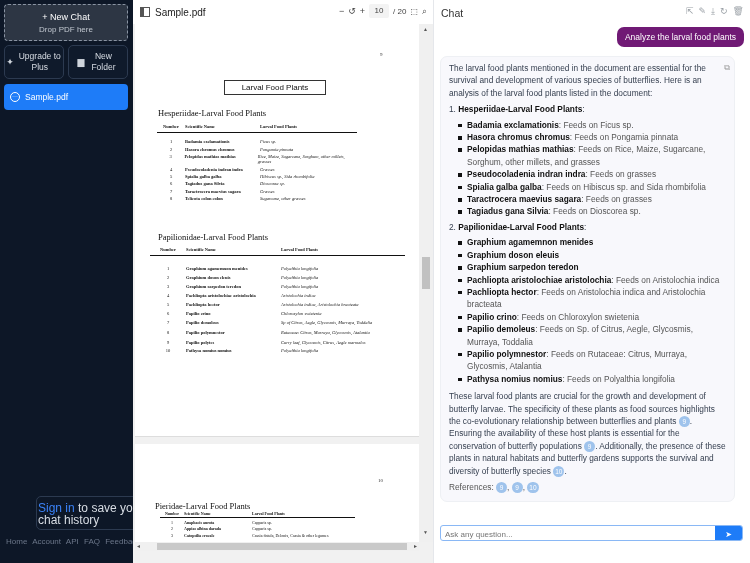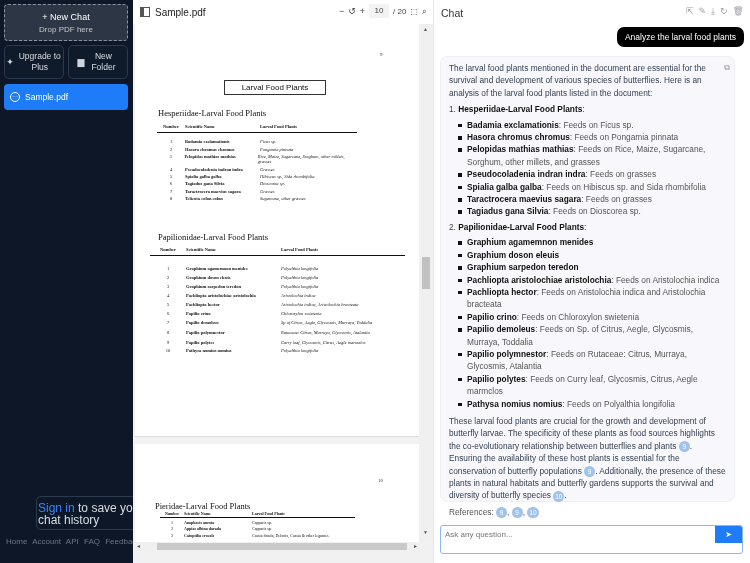--- a/index.html
+++ b/index.html
@@ -49,34 +49,34 @@
   .pdf-vscroll .down { position: absolute; left: 4px; top: 505px; font-size: 5px; color: #555; }
   .pdf-hscroll { position: absolute; left: 2px; top: 542px; width: 284px; height: 9px; background: #f0f0f0; }
   .pdf-hscroll .thumb { position: absolute; left: 22px; top: 1px; width: 250px; height: 7px; background: #c9c9c9; }
   .pdf-hscroll .l { position: absolute; left: 2px; top: 0; font-size: 6px; color: #555; }
   .pdf-hscroll .r { position: absolute; right: 2px; top: 0; font-size: 6px; color: #555; }
 
   
   .chat { position: absolute; left: 433px; top: 0; width: 317px; height: 563px; background: #fff; border-left: 1px solid #e5e7eb; }
   .chat-title { position: absolute; left: 7px; top: 7px; font-size: 10.5px; color: #333; }
   .chat-actions { position: absolute; right: 6px; top: 6px; display: flex; gap: 5px; font-size: 9px; color: #9aa0a6; }
-  .user-msg { position: absolute; right: 6px; top: 27px; height: 20px; padding: 0 8px; background: #000000; color: #fff; border-radius: 7px; font-size: 8.5px; line-height: 20px; }
+  .user-msg { position: absolute; right: 6px; top: 27px; height: 20px; padding: 0 8px; background: #701a75; color: #fff; border-radius: 7px; font-size: 8.5px; line-height: 20px; }
   .ai-msg { position: absolute; left: 6px; top: 56px; width: 295px; height: 446px; background: #f8f8fc; border: 1px solid #eef0f4; border-radius: 7px; padding: 5px 8px; font-size: 8.3px; line-height: 12.4px; color: #374151; }
   .ai-msg .copy-ic { position: absolute; right: 4px; top: 5px; font-size: 8px; color: #999; }
   .ai-msg p { margin-bottom: 4px; }
   .ai-msg .sec-head { margin: 3px 0 3px 0; }
   .ai-msg .sec-head b { color: #111; }
   .ai-msg ul { list-style: none; padding-left: 9px; margin-bottom: 2px; }
   .ai-msg ul li { position: relative; padding-left: 9px; }
   .ai-msg ul li::before { content: ""; position: absolute; left: 0; top: 5px; width: 3.5px; height: 3.5px; background: #111; }
   .ai-msg ul li b { color: #111; }
   .ai-msg .desc { color: #555; }
   .ref { display: inline-block; min-width: 11px; height: 11px; padding: 0 2px; border-radius: 6px; background: #9fc3ec; color: #fff; font-size: 6.5px; line-height: 11px; text-align: center; vertical-align: middle; }
   .ai-msg .refs { color: #555; margin-top: 2px; }
-  .chat-input { position: absolute; left: 6px; top: 525px; width: 303px; height: 29px; border: 1px solid #8ab8f5; border-radius: 3px; background: #fff; overflow: hidden; }
+  .chat-input { position: absolute; left: 6px; top: 525px; width: 303px; height: 16px; border: 1px solid #8ab8f5; border-radius: 3px; background: #fff; overflow: hidden; }
   .chat-input input { position: absolute; left: 0; top: 0; width: 268px; height: 17px; border: none; outline: none; padding-left: 4px; font-size: 8px; color: #999; font-family: "Liberation Sans", sans-serif; background: transparent; }
   .chat-input .send { position: absolute; right: 0; top: 0; width: 27px; height: 17px; background: #1e7cf8; color: #fff; font-size: 8px; text-align: center; line-height: 17px; }
 </style>
 </head>
 <body>
 
 <div class="app">
 
   <div class="sidebar">
     <div class="new-chat">
@@ -309,21 +309,20 @@
       <div class="sec-head"><span>2.</span> <b>Papilionidae-Larval Food Plants</b>:</div>
       <ul>
         <li><b>Graphium agamemnon menides</b><span class="desc"></span></li>
         <li><b>Graphium doson eleuis</b><span class="desc"></span></li>
         <li><b>Graphium sarpedon teredon</b><span class="desc"></span></li>
         <li><b>Pachliopta aristolochiae aristolochia</b><span class="desc">: Feeds on Aristolochia indica</span></li>
         <li><b>Pachliopta hector</b><span class="desc">: Feeds on Aristolochia indica and Aristolochia bracteata</span></li>
         <li><b>Papilio crino</b><span class="desc">: Feeds on Chloroxylon swietenia</span></li>
         <li><b>Papilio demoleus</b><span class="desc">: Feeds on Sp. of Citrus, Aegle, Glycosmis, Murraya, Toddalia</span></li>
         <li><b>Papilio polymnestor</b><span class="desc">: Feeds on Rutaceae: Citrus, Murraya, Glycosmis, Atalantia</span></li>
-        <li><b>Papilio polytes</b><span class="desc">: Feeds on Curry leaf, Glycosmis, Citrus, Aegle marmclos</span></li>
         <li><b>Pathysa nomius nomius</b><span class="desc">: Feeds on Polyalthia longifolia</span></li>
       </ul>
 
       <p style="margin-top:5px;">
         <span>These larval food plants are crucial for the growth and development of butterfly larvae. The specificity of these plants as food sources highlights the co-evolutionary relationship between butterflies and plants </span><span class="ref">9</span><span>. Ensuring the availability of these host plants is essential for the conservation of butterfly populations </span><span class="ref">9</span><span>. Additionally, the presence of these plants in natural habitats and butterfly gardens supports the survival and diversity of butterfly species </span><span class="ref">10</span><span>.</span>
       </p>
       <div class="refs">
         <span>References: </span><span class="ref">9</span>, <span class="ref">9</span>, <span class="ref">10</span>
       </div>
     </div>

